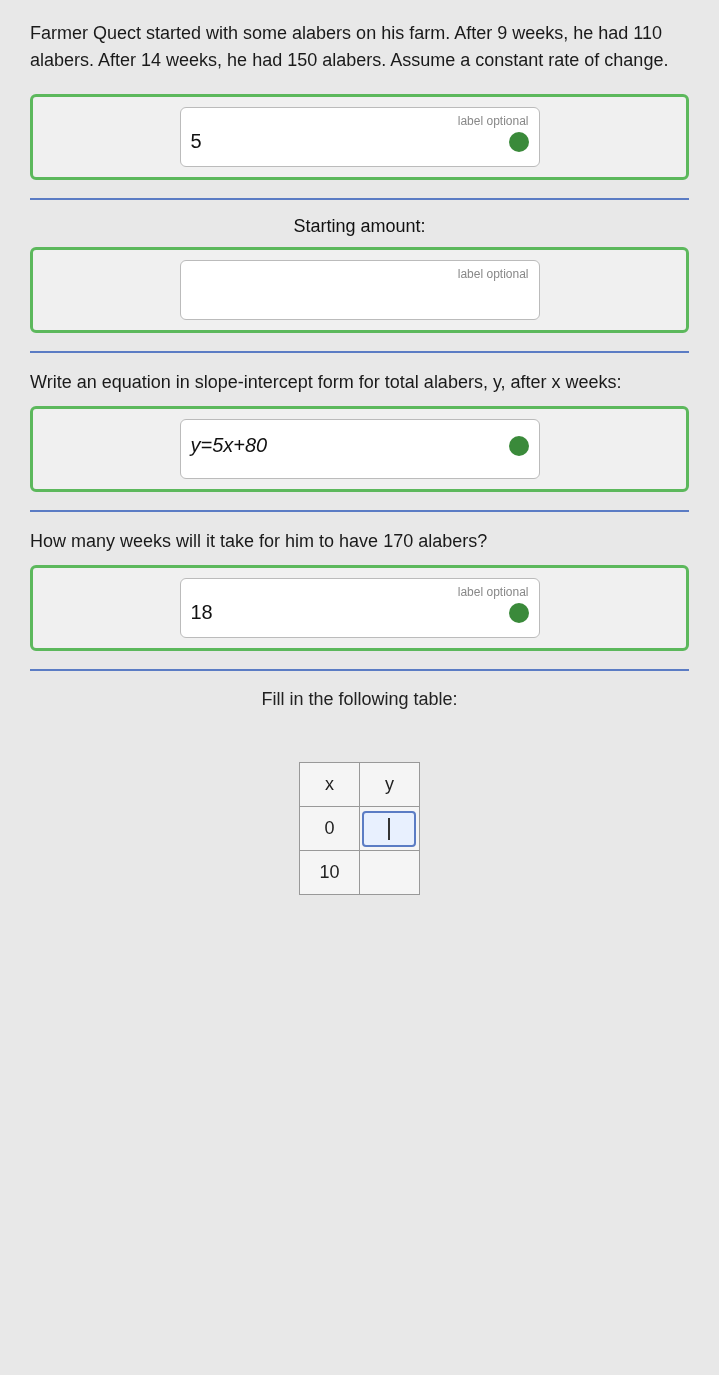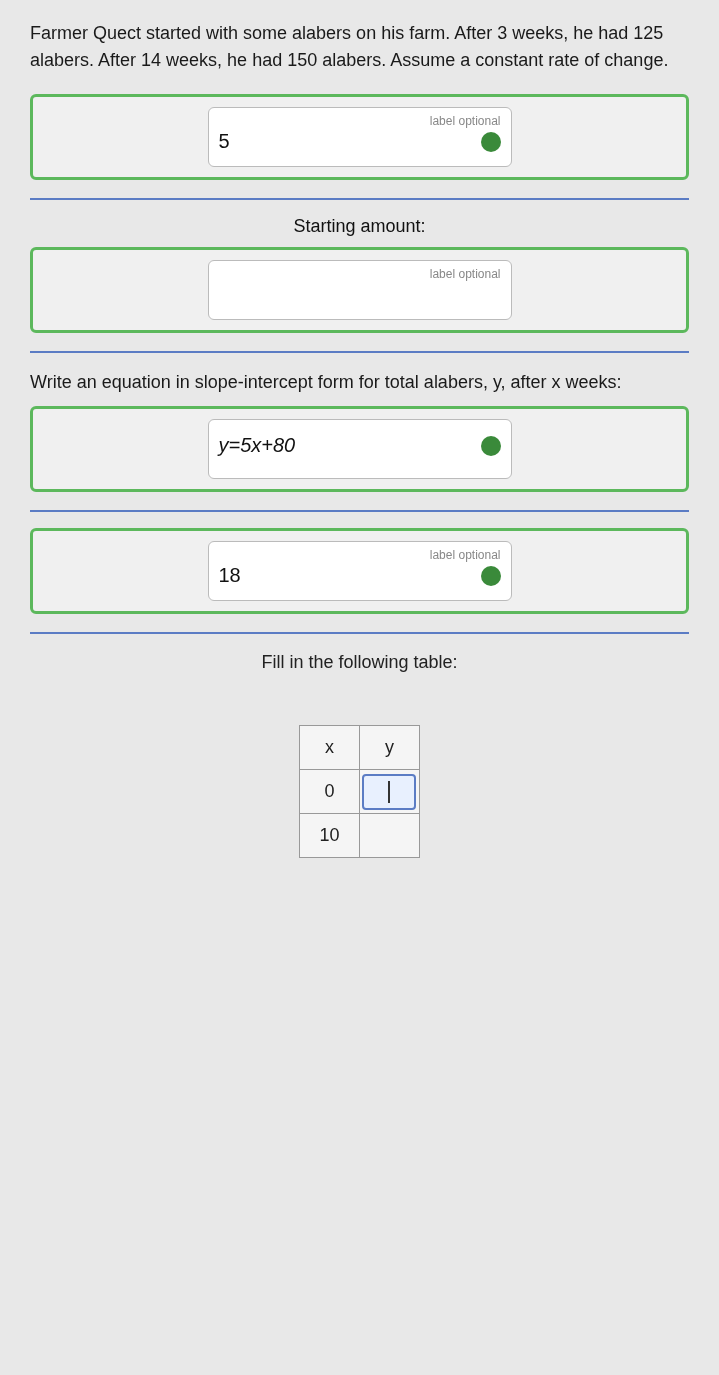--- a/index.html
+++ b/index.html
@@ -38,21 +38,21 @@
       background: #f0f0f0;
       display: flex;
       align-items: center;
       justify-content: center;
     }
 
     .answer-box-inner {
       border: 1px solid #bbb;
       border-radius: 6px;
       background: #fff;
-      width: 304px;
+      width: 360px;
       min-height: 60px;
       padding: 6px 10px;
       display: flex;
       flex-direction: column;
       position: relative;
     }
 
     .answer-box-inner .label-optional {
       font-size: 12px;
       color: #888;
@@ -147,21 +147,21 @@
       width: 2px;
       height: 22px;
       background: #333;
       margin: 0 2px;
     }
   </style>
 </head>
 <body>
 
 <div class="section">
-  <p class="problem-text">Farmer Quect started with some alabers on his farm.  After 3 weeks, he had 125 alabers.  After 14 weeks, he had 150 alabers. Assume a constant rate of change.</p>
+  <p class="problem-text">Farmer Quect started with some alabers on his farm.  After 9 weeks, he had 110 alabers.  After 14 weeks, he had 150 alabers. Assume a constant rate of change.</p>
 </div>
 
 <div class="section">
   <div class="answer-box-outer">
     <div class="answer-box-inner">
       <span class="label-optional">label optional</span>
       <div class="answer-row">
         <span class="answer-value">5</span>
         <div class="green-dot"></div>
       </div>
@@ -190,20 +190,21 @@
         <span class="answer-value">y=5x+80</span>
         <div class="green-dot"></div>
       </div>
     </div>
   </div>
 </div>
 
 <hr class="divider">
 
 <div class="section">
+  <p class="question-text">How many weeks will it take for him to have 170 alabers?</p>
   <div class="answer-box-outer">
     <div class="answer-box-inner">
       <span class="label-optional">label optional</span>
       <div class="answer-row">
         <span class="answer-value">18</span>
         <div class="green-dot"></div>
       </div>
     </div>
   </div>
 </div>

